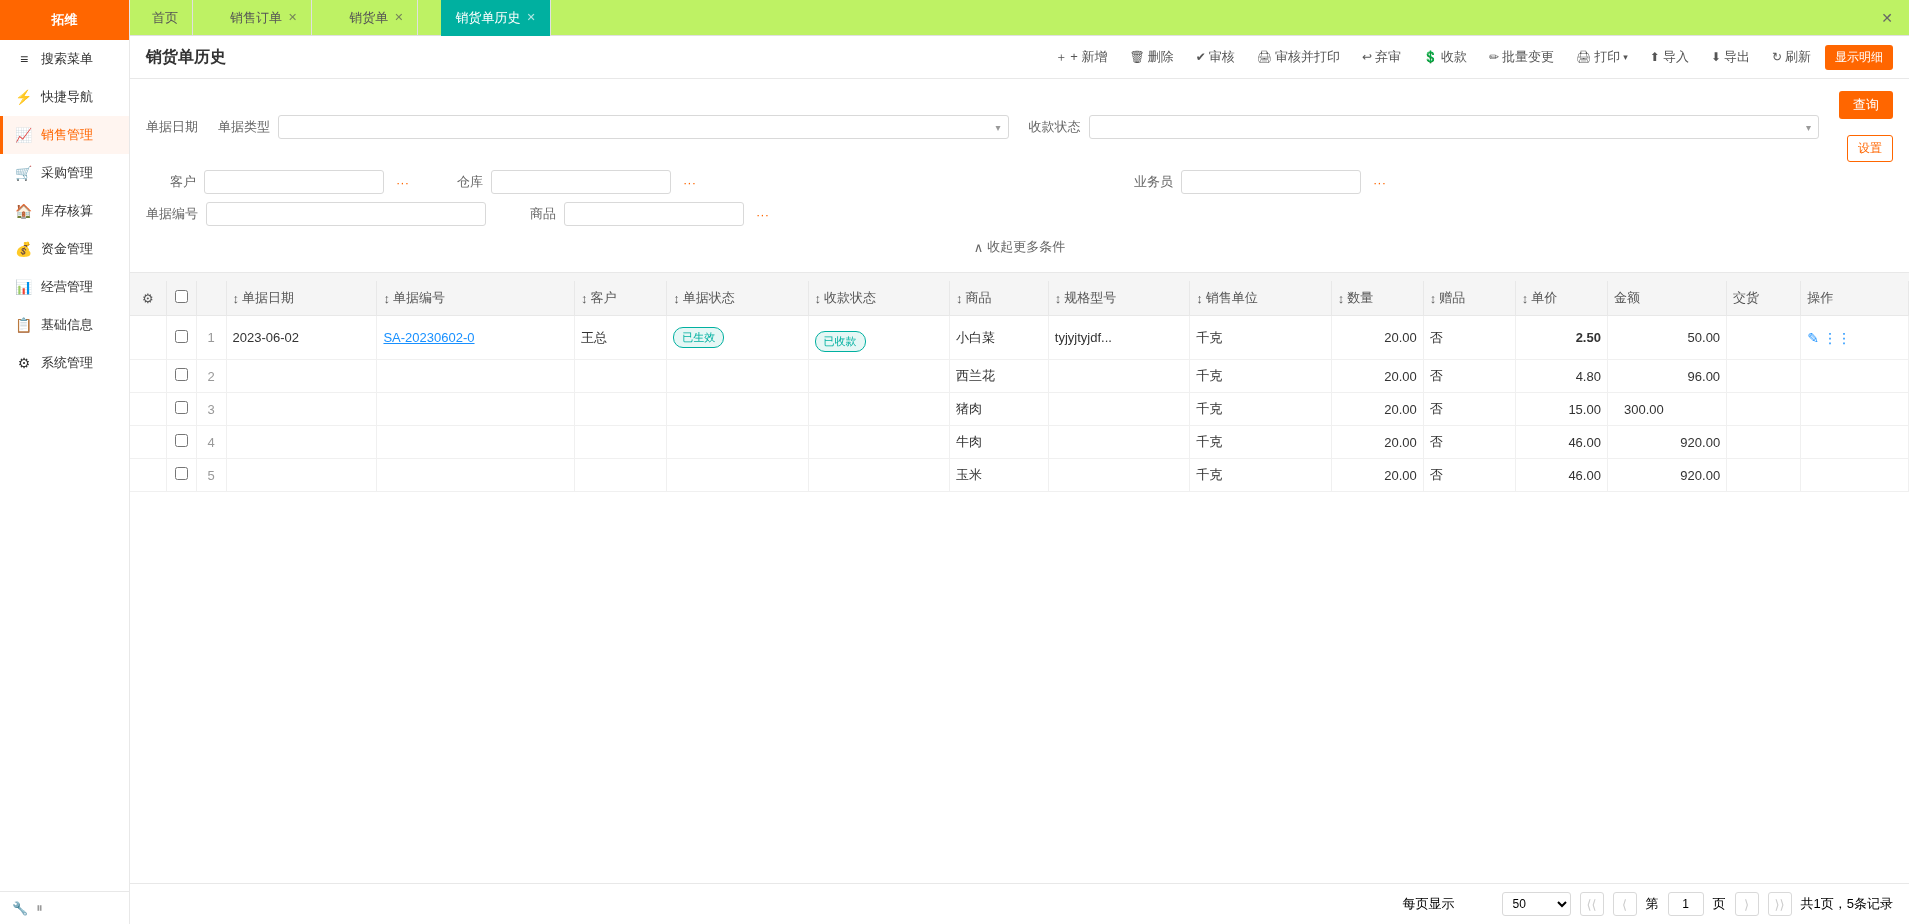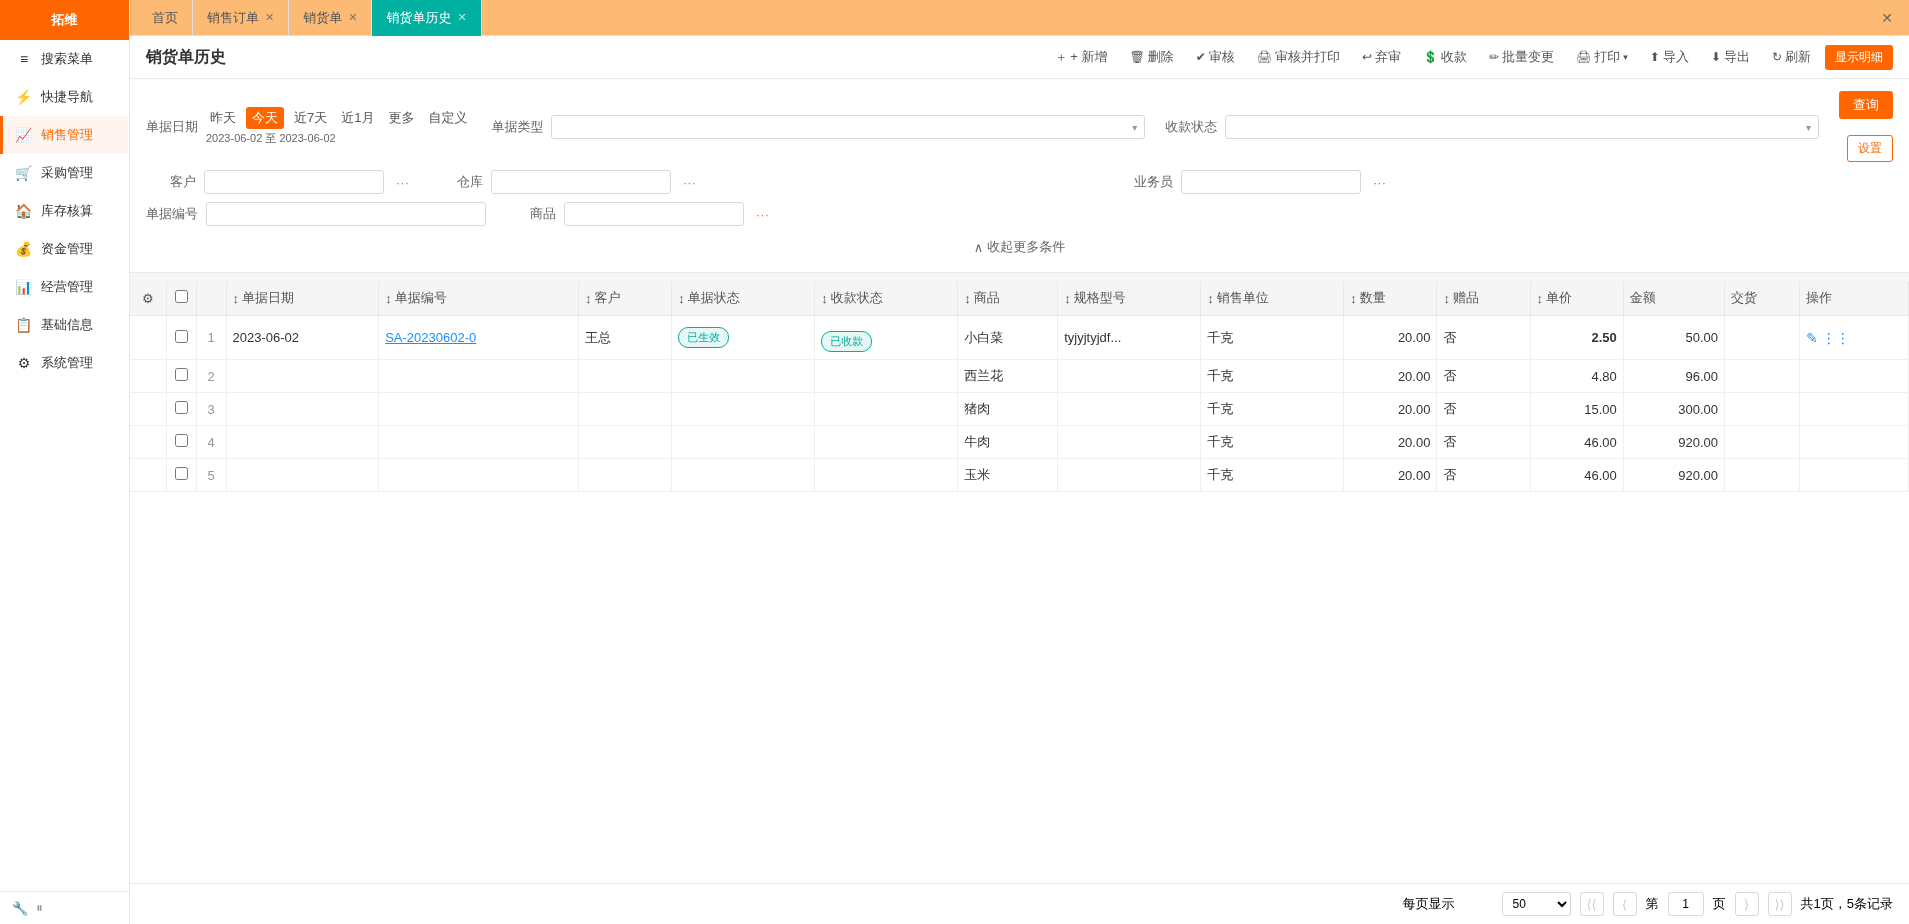--- a/index.html
+++ b/index.html
@@ -49,24 +49,25 @@
       flex: 1;
       display: flex;
       flex-direction: column;
       overflow: hidden;
     }
 
     
     .tab-bar {
       display: flex;
       align-items: center;
-      background: #fdba74;
+      background: #bef264;
       border-bottom: 1px solid #e0e0e0;
       height: 36px;
       padding: 0 8px;
+      gap: 23px;
     }
     .tab {
       display: flex;
       align-items: center;
       padding: 0 14px;
       height: 36px;
       cursor: pointer;
       color: #555;
       border-right: 1px solid #e0e0e0;
       gap: 6px;
@@ -504,31 +505,20 @@
         <button class="display-btn">显示明细</button>
       </div>
     </div>
 
     <div class="filter-area">
 
       <div class="filter-row">
 
         <div class="filter-group">
           <span class="filter-label">单据日期</span>
-          <div>
-            <div class="date-shortcuts">
-              <span class="date-shortcut">昨天</span>
-              <span class="date-shortcut active">今天</span>
-              <span class="date-shortcut">近7天</span>
-              <span class="date-shortcut">近1月</span>
-              <span class="date-shortcut">更多</span>
-              <span class="date-shortcut">自定义</span>
-            </div>
-            <div class="date-range-text">2023-06-02 至 2023-06-02</div>
-          </div>
         </div>
 
         <div class="filter-group" style="flex:1;">
           <span class="filter-label">单据类型</span>
           <div class="filter-select-wrapper" style="flex:1;">
             <select class="filter-select" style="width:100%;">
               <option value=""></option>
             </select>
           </div>
         </div>
@@ -736,21 +726,21 @@
       <td></td>
       <td></td>
       <td></td>
       <td></td>
       <td>猪肉</td>
       <td></td>
       <td>千克</td>
       <td style="text-align:right;">20.00</td>
       <td>否</td>
       <td style="text-align:right;">15.00</td>
-      <td style="text-align:right;">300.00</td>
+      <td style="padding-left:16px;">300.00</td>
       <td></td>
       <td>
         
       </td>
     </tr>
               <tr>
       <td class="settings-cell"></td>
       <td class="checkbox-cell">
         <input type="checkbox" style="">
       </td>

